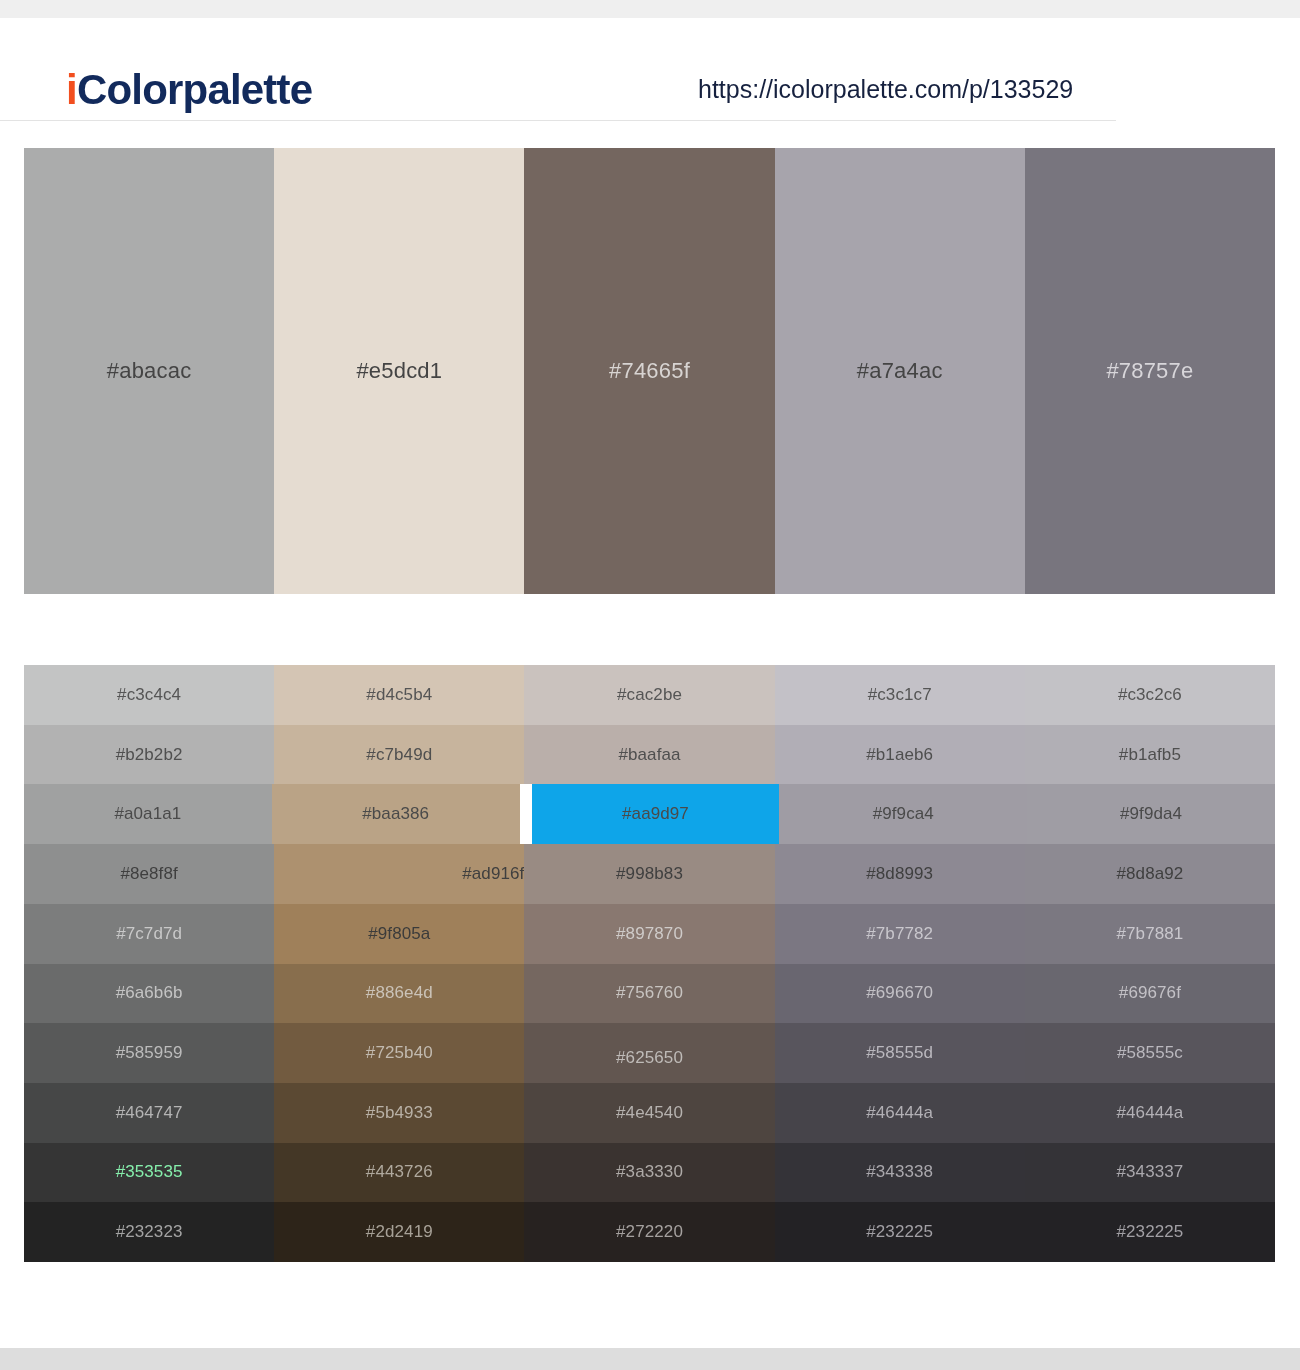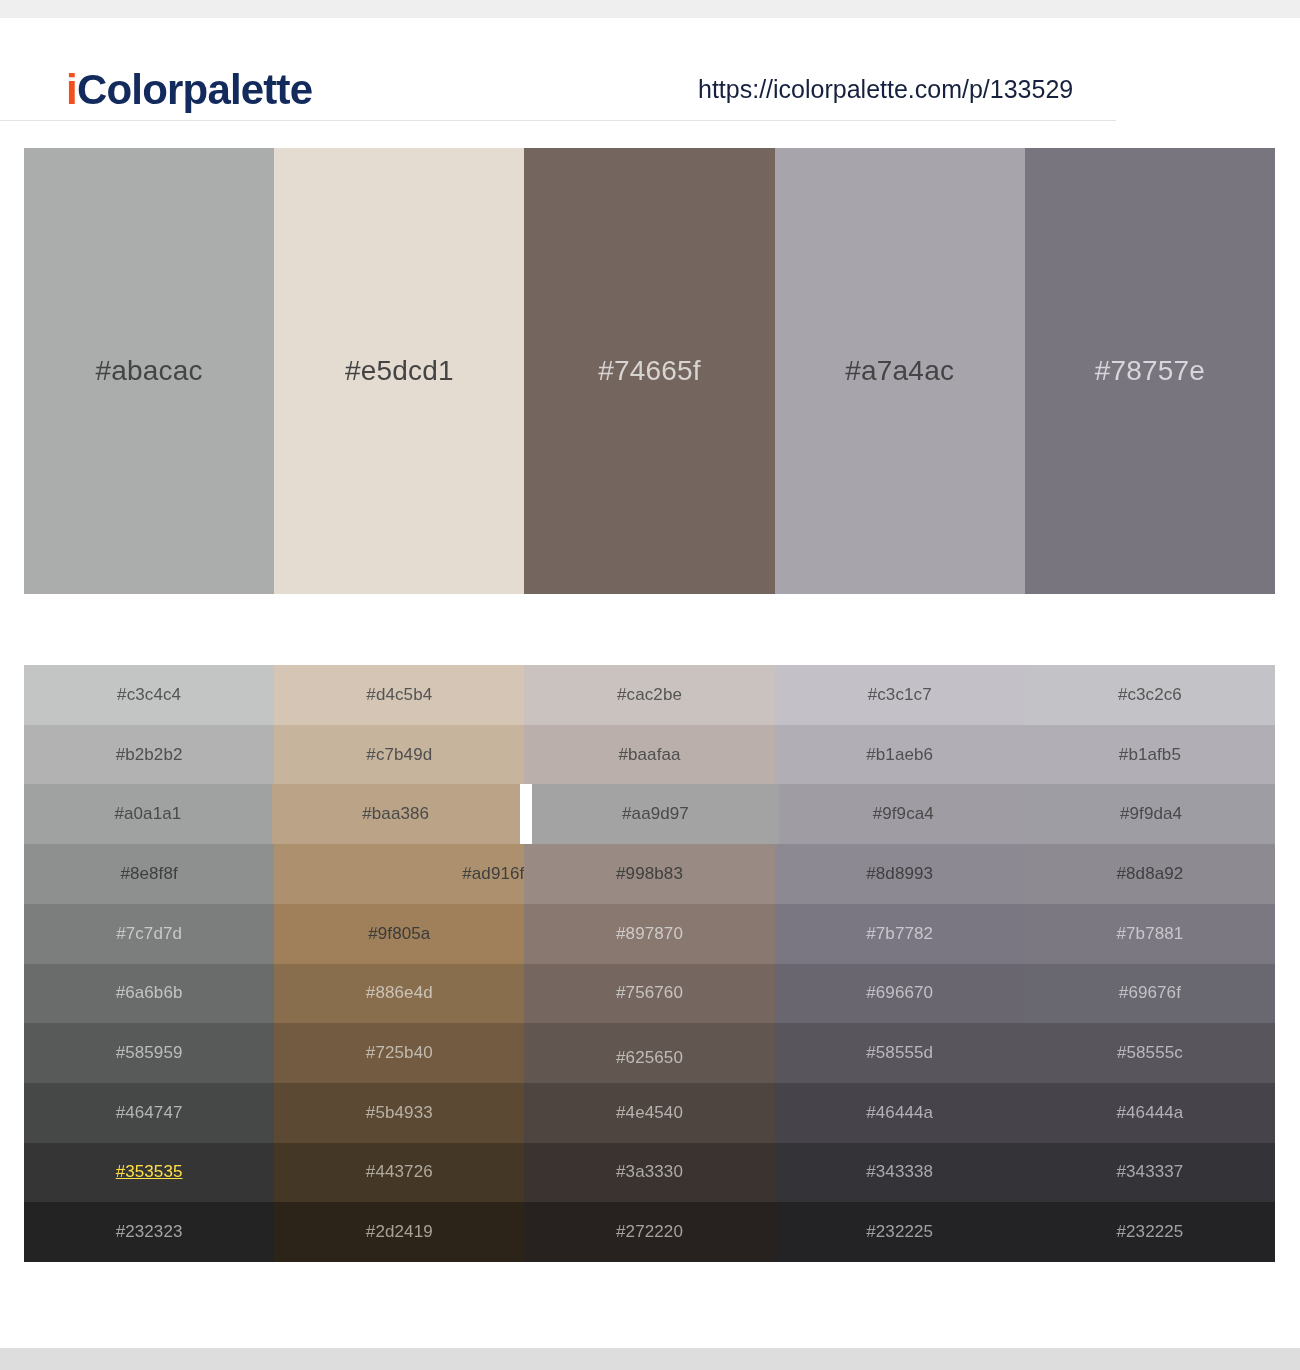--- a/index.html
+++ b/index.html
@@ -57,21 +57,21 @@
     width: 1251px; height: 446px;
     display: flex;
   }
   .palette-swatch {
     flex: 1 1 0;
     display: flex;
     align-items: center;
     justify-content: center;
   }
   .palette-label {
-    font-size: 28px;
+    font-size: 22px;
     line-height: 26px;
     letter-spacing: 0.2px;
     white-space: nowrap;
   }
   
   .shades-grid {
     position: absolute;
     left: 24px; top: 665px;
     width: 1251px; height: 597px;
     display: flex;
@@ -168,21 +168,21 @@
           <span class="shade-label" style="color: rgb(79, 79, 79);">#b1afb5</span>
         </div>
       </div>
       <div class="shade-row">
         <div class="shade-cell" style="background: rgb(160, 161, 161);">
           <span class="shade-label" style="color: rgb(74, 74, 74);">#a0a1a1</span>
         </div>
         <div class="shade-cell" style="background: rgb(186, 163, 134);">
           <span class="shade-label" style="color: rgb(74, 74, 74);">#baa386</span>
         </div>
-        <div class="shade-cell" style="background: #a3a3a3; margin-left: 12px;">
+        <div class="shade-cell" style="background: #0ea5e9; margin-left: 12px;">
           <span class="shade-label" style="color: rgb(74, 74, 74);">#aa9d97</span>
         </div>
         <div class="shade-cell" style="background: rgb(159, 156, 164);">
           <span class="shade-label" style="color: rgb(74, 74, 74);">#9f9ca4</span>
         </div>
         <div class="shade-cell" style="background: rgb(159, 157, 164);">
           <span class="shade-label" style="color: rgb(74, 74, 74);">#9f9da4</span>
         </div>
       </div>
       <div class="shade-row">
@@ -265,21 +265,21 @@
         </div>
         <div class="shade-cell" style="background: rgb(70, 68, 74);">
           <span class="shade-label" style="color: rgb(178, 176, 181);">#46444a</span>
         </div>
         <div class="shade-cell" style="background: rgb(70, 68, 74);">
           <span class="shade-label" style="color: rgb(178, 176, 181);">#46444a</span>
         </div>
       </div>
       <div class="shade-row">
         <div class="shade-cell" style="background: rgb(53, 53, 53);">
-          <span class="shade-label" style="color: #fde047; text-decoration: underline;">#353535</span>
+          <span class="shade-label" style="color: #86efac;">#353535</span>
         </div>
         <div class="shade-cell" style="background: rgb(68, 55, 38);">
           <span class="shade-label" style="color: rgb(176, 169, 158);">#443726</span>
         </div>
         <div class="shade-cell" style="background: rgb(58, 51, 48);">
           <span class="shade-label" style="color: rgb(174, 170, 167);">#3a3330</span>
         </div>
         <div class="shade-cell" style="background: rgb(52, 51, 56);">
           <span class="shade-label" style="color: rgb(170, 168, 173);">#343338</span>
         </div>

